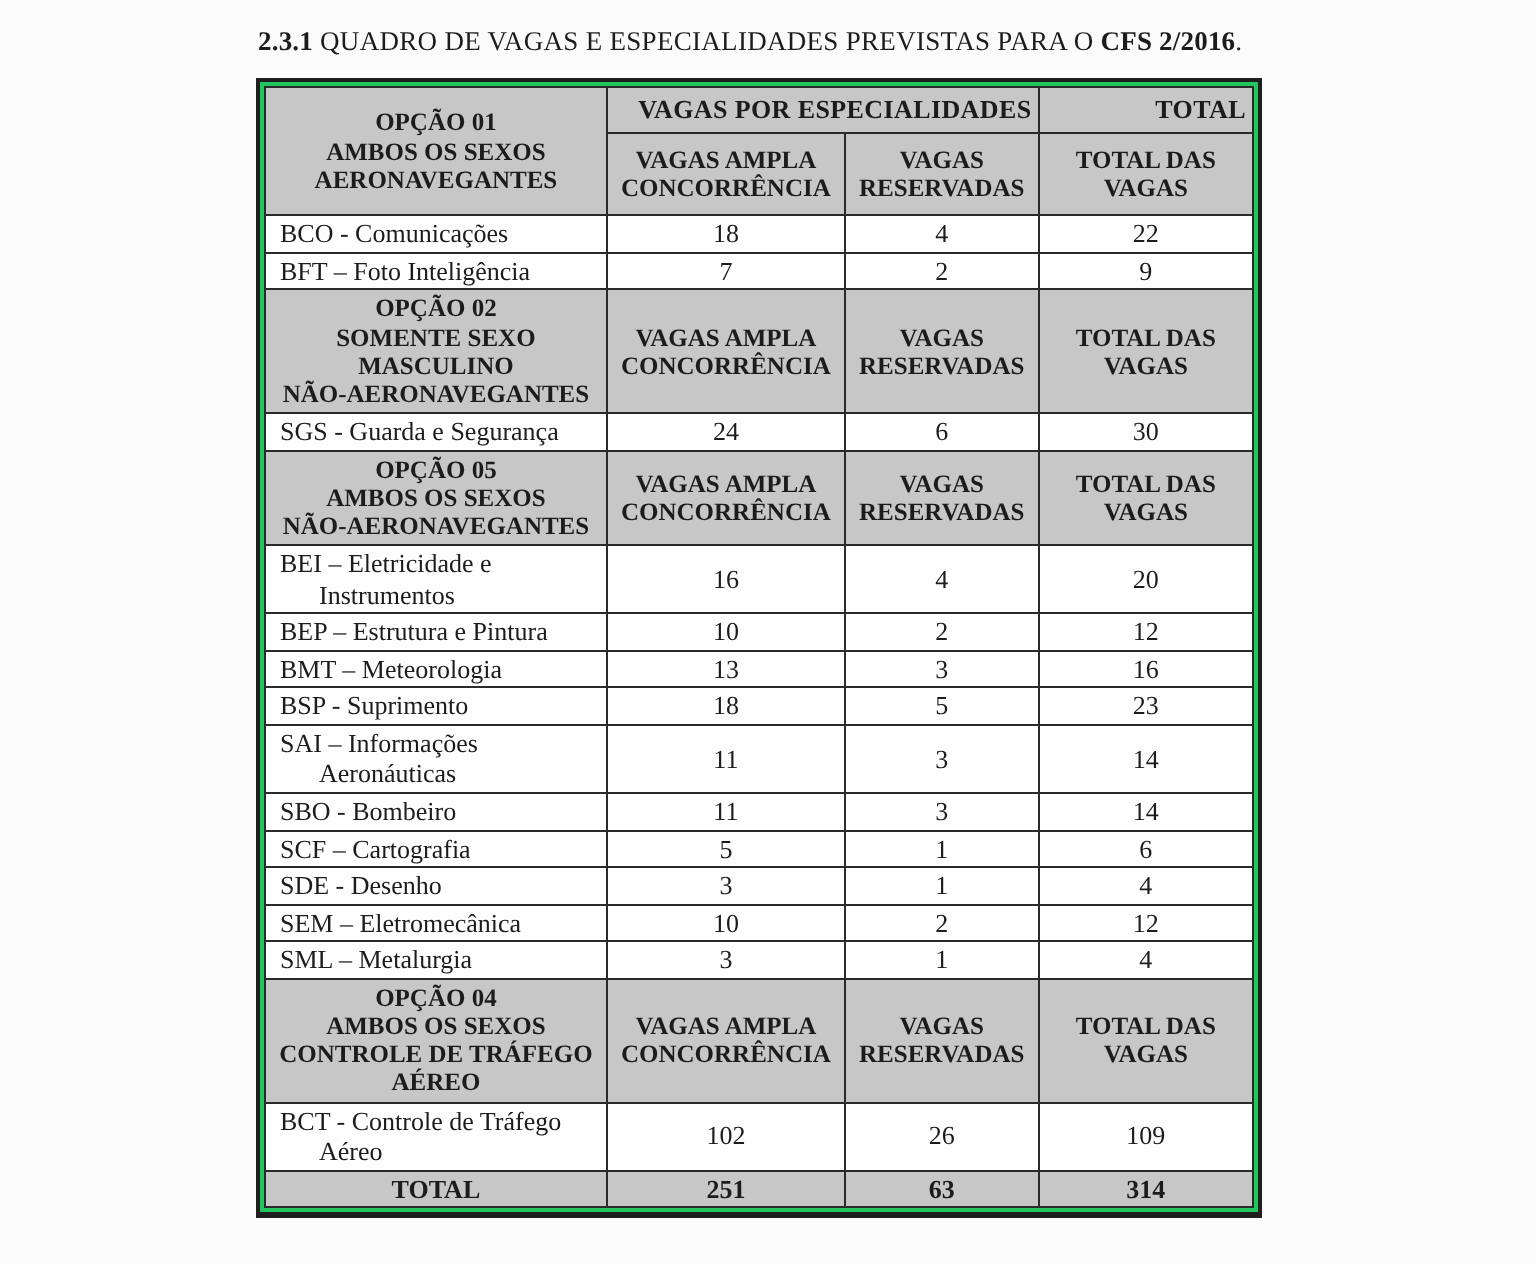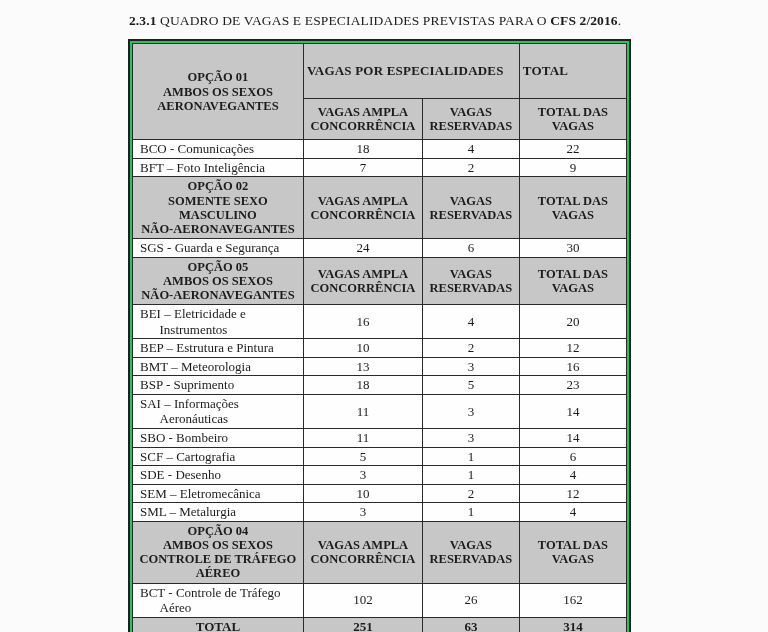--- a/index.html
+++ b/index.html
@@ -46,23 +46,23 @@
     font-weight:bold;
     text-align:center;
     font-size:12.5px;
     line-height:1.13;
     padding:2px 3px;
     white-space:pre-line;
   }
   td.group{
     background:var(--header-bg);
     font-weight:bold;
-    text-align:left;
-    font-size:13px;
-    padding:19px 3px;
+    text-align:right;
+    font-size:13px;
+    padding:3px 3px;
     letter-spacing:.2px;
   }
   td.sub{
     background:var(--header-bg);
     font-weight:bold;
     text-align:center;
     font-size:12.5px;
     line-height:1.13;
     padding:6px 3px;
   }
@@ -219,21 +219,21 @@
 AÉREO</td>
           <td class="sub">VAGAS AMPLA CONCORRÊNCIA</td>
           <td class="sub">VAGAS RESERVADAS</td>
           <td class="sub">TOTAL DAS VAGAS</td>
         </tr>
         <tr>
           <td class="label">BCT - Controle de Tráfego
       Aéreo</td>
           <td class="num">102</td>
           <td class="num">26</td>
-          <td class="num">162</td>
+          <td class="num">109</td>
         </tr>
         <tr class="foot">
           <td class="">TOTAL</td>
           <td class="">251</td>
           <td class="">63</td>
           <td class="">314</td>
         </tr>
       </tbody>
   </table>
 </div>

